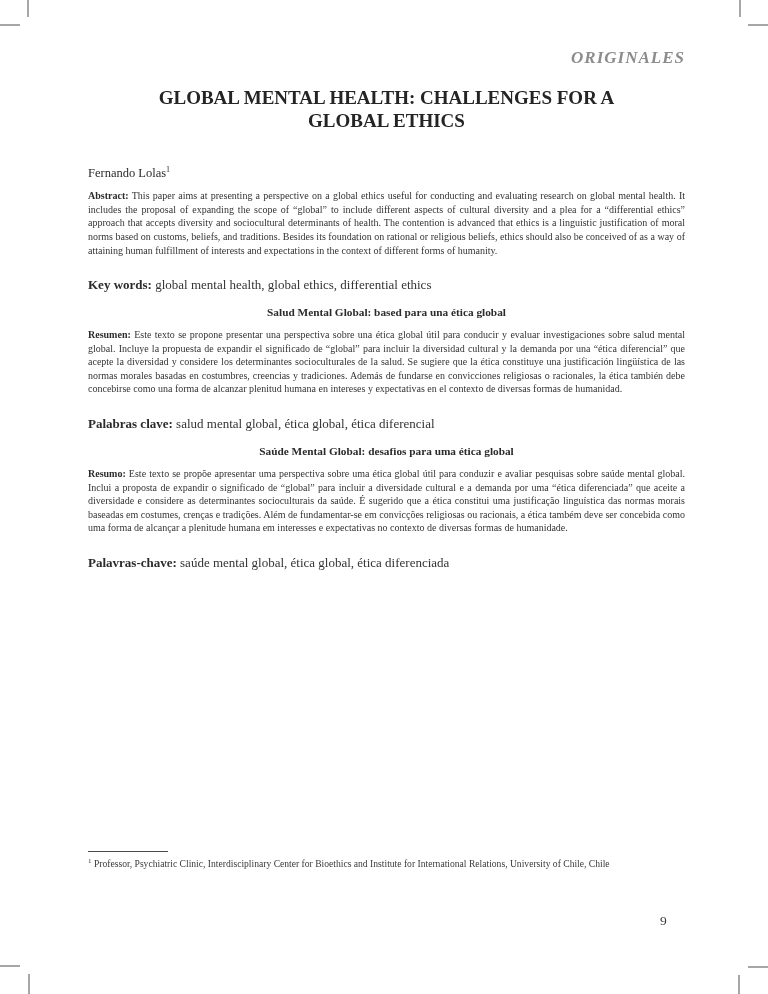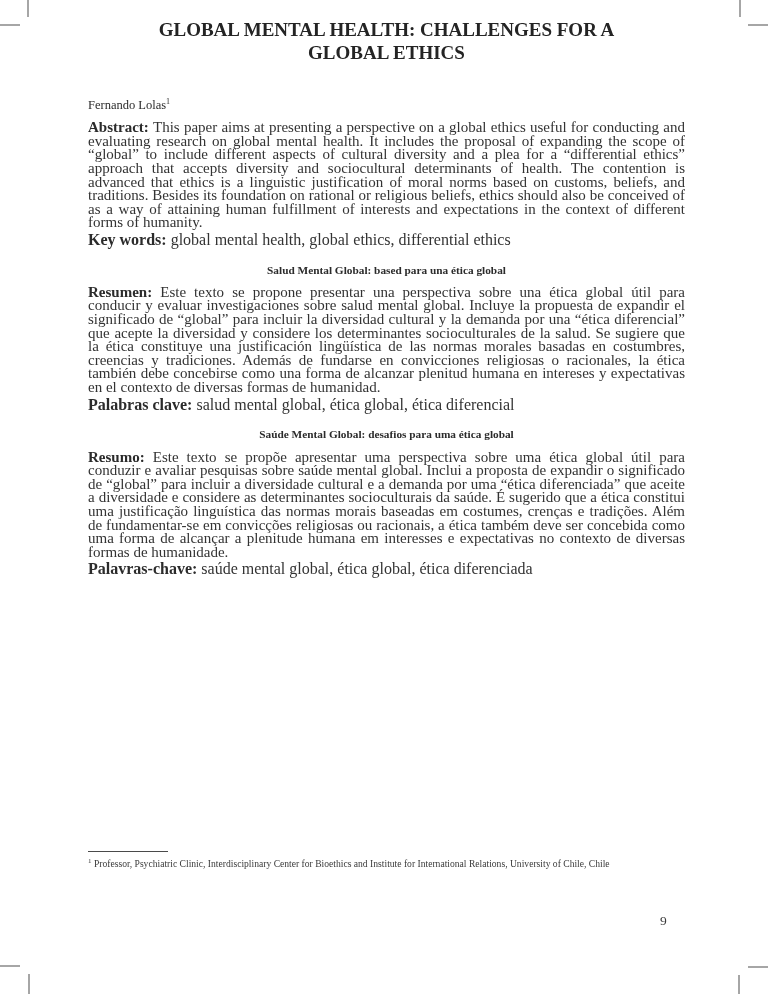--- a/index.html
+++ b/index.html
@@ -47,30 +47,30 @@
   }
 
   .author-line {
     margin-top: 33px;
     font-size: 12.5px;
   }
   .author-line sup { font-size: 8px; }
 
   .para {
     margin: 8px 0 0 0;
-    font-size: 15px;
+    font-size: 10px;
     line-height: 13.6px;
     text-align: justify;
     color: #333333;
   }
   .para .para-label { font-weight: bold; color: #2b2b2b; }
 
   .keywords-line {
-    margin-top: 3px;
-    font-size: 16px;
+    margin-top: 21px;
+    font-size: 13px;
     line-height: 13.6px;
     color: #333333;
   }
   .keywords-line .para-label { font-weight: bold; color: #2b2b2b; }
 
   .sub-heading {
     margin-top: 13px;
     text-align: center;
     font-weight: bold;
     font-size: 11.3px;
@@ -119,20 +119,21 @@
 <div class="crop-mark cm-tl-h"></div>
 <div class="crop-mark cm-tr-v"></div>
 <div class="crop-mark cm-tr-h"></div>
 <div class="crop-mark cm-bl-h"></div>
 <div class="crop-mark cm-bl-v"></div>
 <div class="crop-mark cm-br-h"></div>
 <div class="crop-mark cm-br-v"></div>
 
 <div class="page-content">
 
+  <div class="section-label">ORIGINALES</div>
 
 
   <h1 class="article-title">GLOBAL MENTAL HEALTH: CHALLENGES FOR A GLOBAL ETHICS</h1>
 
   <div class="author-line"><span>Fernando Lolas</span><sup>1</sup></div>
 
   <p class="para"><span class="para-label">Abstract: </span><span>This paper aims at presenting a perspective on a global ethics useful for conducting and evaluating research on global mental health. It includes the proposal of expanding the scope of “global” to include different aspects of cultural diversity and a plea for a “differential ethics” approach that accepts diversity and sociocultural determinants of health. The contention is advanced that ethics is a linguistic justification of moral norms based on customs, beliefs, and traditions. Besides its foundation on rational or religious beliefs, ethics should also be conceived of as a way of attaining human fulfillment of interests and expectations in the context of different forms of humanity.</span></p>
 
   <p class="keywords-line"><span class="para-label">Key words: </span><span>global mental health, global ethics, differential ethics</span></p>
 

